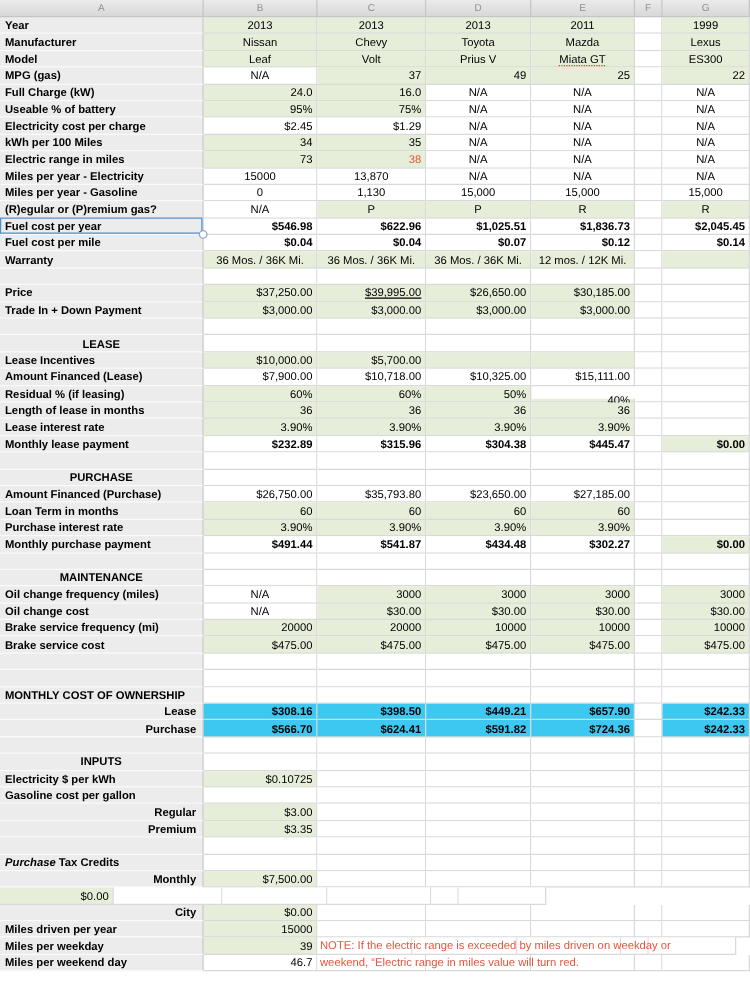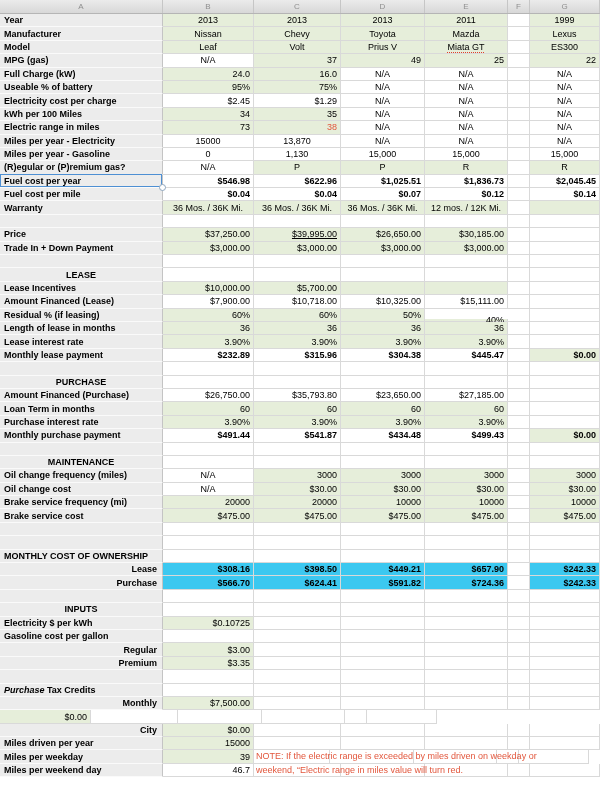--- a/index.html
+++ b/index.html
@@ -328,21 +328,21 @@
       <div class="cell fill-g v-r" style="width: 84px;">3.90%</div>
       <div class="cell fill-g v-r" style="width: 83px;">3.90%</div>
       <div class="cell fill-w" style="width: 22px;"></div>
       <div class="cell fill-w" style="width: 70px;"></div>
     </div>
     <div class="row">
       <div class="lab">Monthly purchase payment</div>
       <div class="cell fill-w v-r vb" style="width: 91px;">$491.44</div>
       <div class="cell fill-w v-r vb" style="width: 87px;">$541.87</div>
       <div class="cell fill-w v-r vb" style="width: 84px;">$434.48</div>
-      <div class="cell fill-w v-r vb" style="width: 83px;">$499.43</div>
+      <div class="cell fill-w v-r vb" style="width: 83px;">$302.27</div>
       <div class="cell fill-w" style="width: 22px;"></div>
       <div class="cell fill-g v-r vb" style="width: 70px;">$0.00</div>
     </div>
     <div class="row">
       <div class="lab"></div>
       <div class="cell fill-w" style="width: 91px;"></div>
       <div class="cell fill-w" style="width: 87px;"></div>
       <div class="cell fill-w" style="width: 84px;"></div>
       <div class="cell fill-w" style="width: 83px;"></div>
       <div class="cell fill-w" style="width: 22px;"></div>

